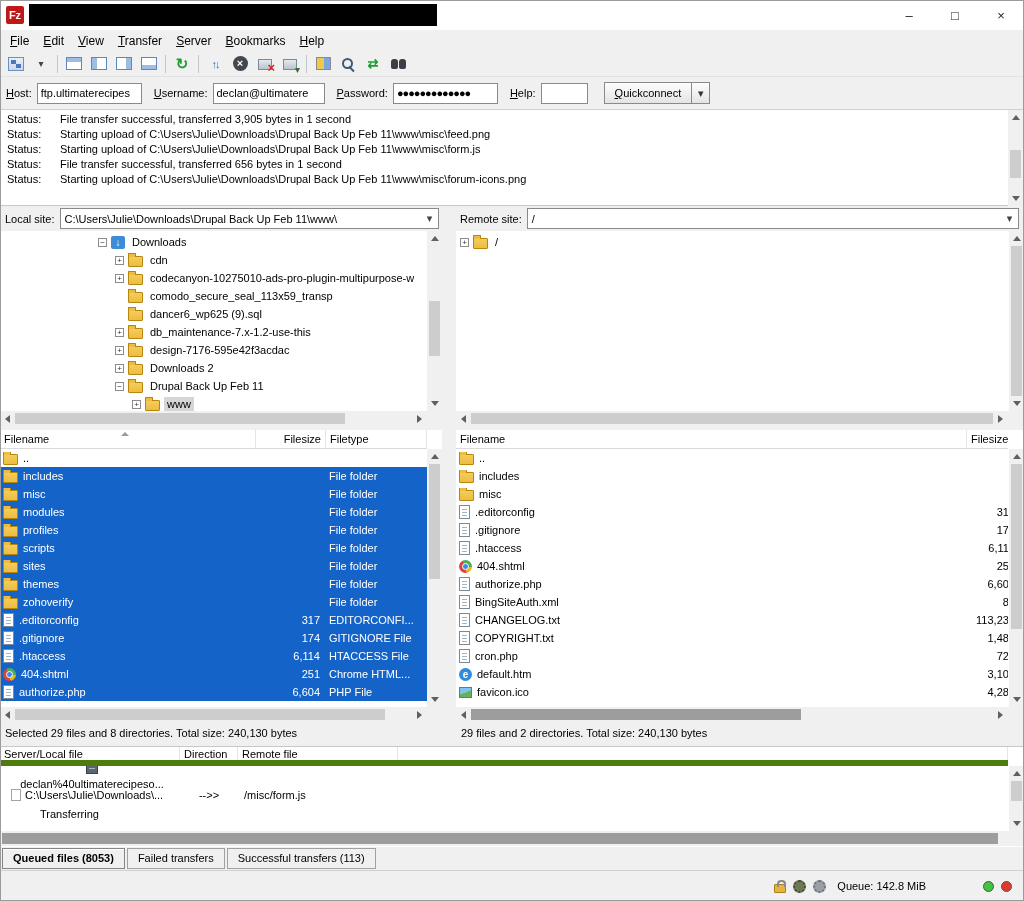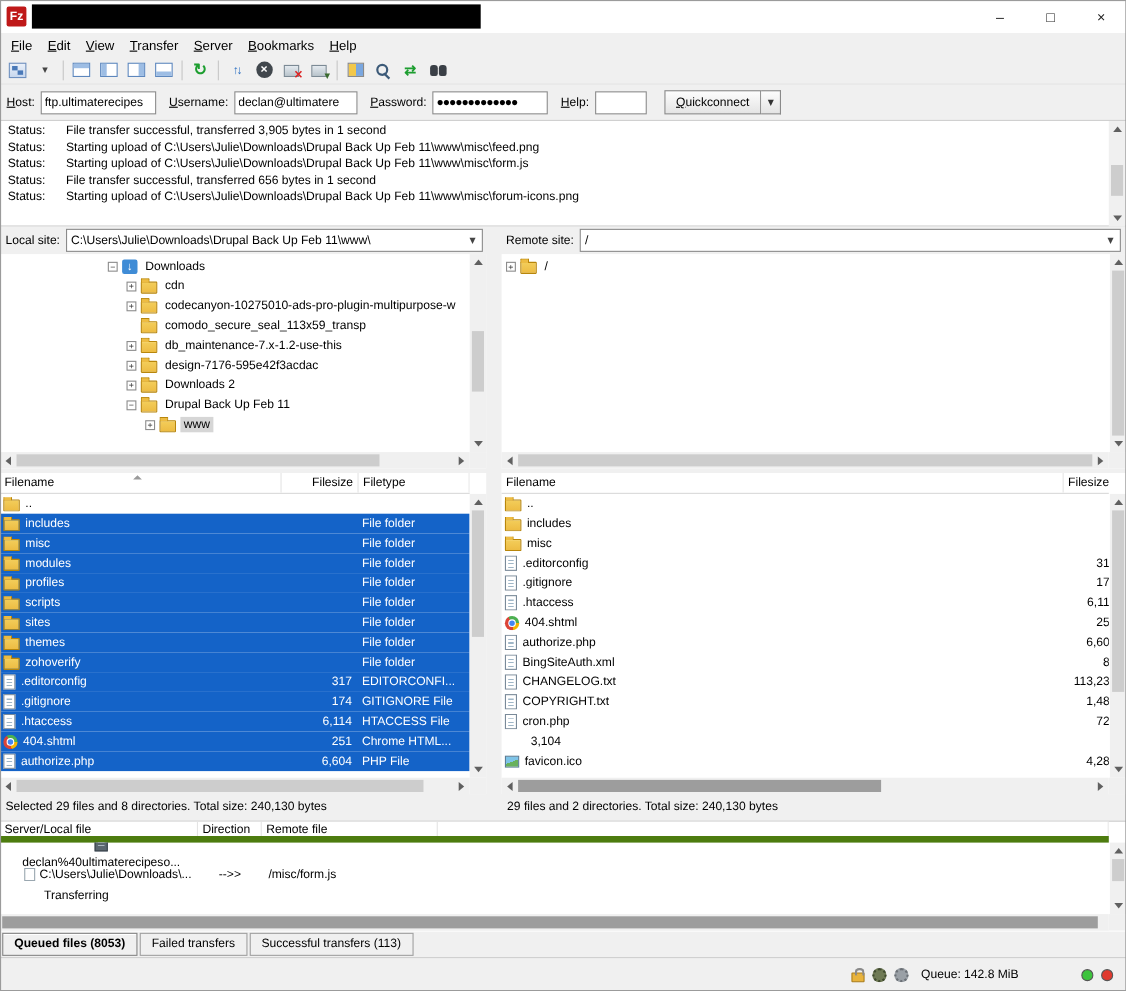--- a/index.html
+++ b/index.html
@@ -308,20 +308,25 @@
         <span class="expander">+</span>
         <span class="ic ic-folder"></span>
         <span class="tree-label">codecanyon-10275010-ads-pro-plugin-multipurpose-w</span>
       </div>
       <div class="tree-row" style="padding-left: 115px;">
         <span class="expander noexp"></span>
         <span class="ic ic-folder"></span>
         <span class="tree-label">comodo_secure_seal_113x59_transp</span>
       </div>
       <div class="tree-row" style="padding-left: 115px;">
+        <span class="expander noexp"></span>
+        <span class="ic ic-folder"></span>
+        <span class="tree-label">dancer6_wp625 (9).sql</span>
+      </div>
+      <div class="tree-row" style="padding-left: 115px;">
         <span class="expander">+</span>
         <span class="ic ic-folder"></span>
         <span class="tree-label">db_maintenance-7.x-1.2-use-this</span>
       </div>
       <div class="tree-row" style="padding-left: 115px;">
         <span class="expander">+</span>
         <span class="ic ic-folder"></span>
         <span class="tree-label">design-7176-595e42f3acdac</span>
       </div>
       <div class="tree-row" style="padding-left: 115px;">
@@ -626,20 +631,24 @@
         <span class="c-size">1,481</span>
       </div>
       <div class="frow frow-r">
         <span class="c-name">
           <span class="ic ic-file"></span>
           <span class="fname">cron.php</span>
         </span>
         <span class="c-size">720</span>
       </div>
       <div class="frow frow-r">
+        <span class="c-name">
+          <span class="ic ic-ie"></span>
+          <span class="fname">default.htm</span>
+        </span>
         <span class="c-size">3,104</span>
       </div>
       <div class="frow frow-r">
         <span class="c-name">
           <span class="ic ic-img"></span>
           <span class="fname">favicon.ico</span>
         </span>
         <span class="c-size">4,286</span>
       </div>
     </div>
@@ -683,21 +692,21 @@
   <div class="rows-clip" id="queue-rows">
       <div class="qrow">
         <span class="q-local" style="padding-left: 4px; flex-direction: column;">
           <span class="ic ic-server"></span>
           <span>declan%40ultimaterecipeso...</span>
         </span>
         <span class="q-dir"></span>
         <span class="q-remote"></span>
       </div>
       <div class="qrow">
-        <span class="q-local" style="padding-left: 22px;">
+        <span class="q-local" style="padding-left: 11px;">
           <span class="ic ic-filebox"></span>
           <span>C:\Users\Julie\Downloads\...</span>
         </span>
         <span class="q-dir">--&gt;&gt;</span>
         <span class="q-remote">/misc/form.js</span>
       </div>
       <div class="qrow">
         <span class="q-local" style="padding-left: 40px;">
           <span>Transferring</span>
         </span>

